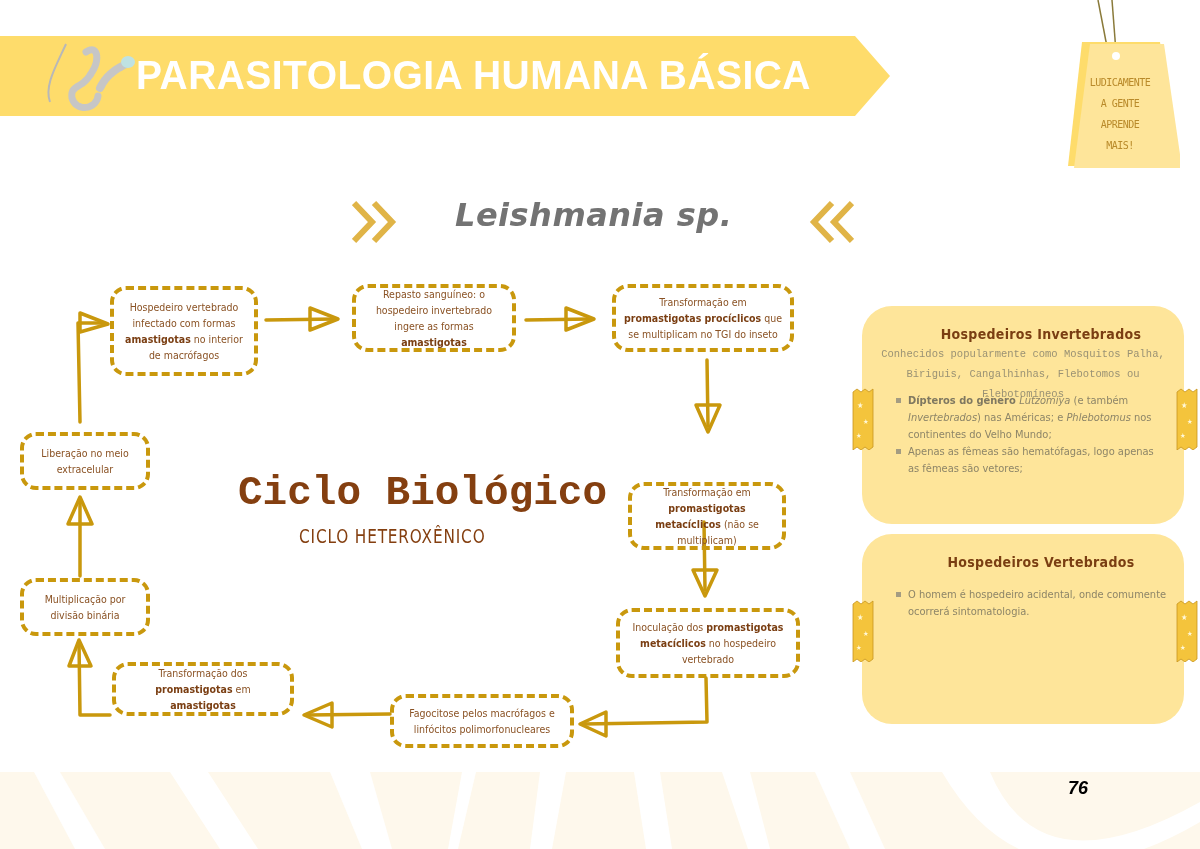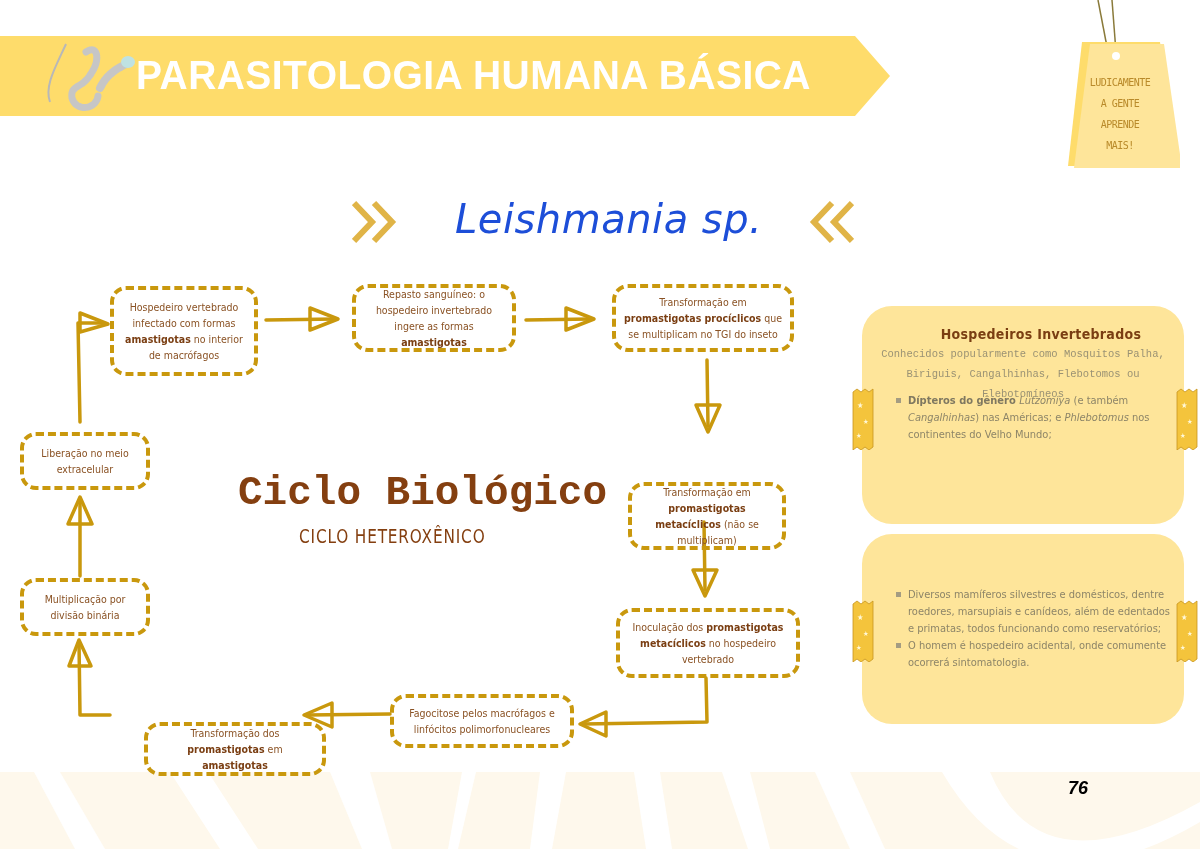--- a/index.html
+++ b/index.html
@@ -19,21 +19,21 @@
     
     .tag { position: absolute; left: 1060px; top: 0; width: 120px; height: 180px; }
     .tag svg { position: absolute; left: 0; top: 0; }
     .tag-text { position: absolute; left: 1070px; top: 72px; width: 100px; text-align: center; font-family: "DejaVu Sans Mono", monospace; font-size: 10px; line-height: 21px; color: #b98a2a; letter-spacing: -0.5px; }
     .tag-line { display: block; }
 
     
     .chevrons-left, .chevrons-right { position: absolute; top: 200px; width: 50px; height: 45px; }
     .chevrons-left { left: 352px; }
     .chevrons-right { left: 804px; }
-    .species-title { position: absolute; left: 455px; top: 196px; font-family: "DejaVu Sans", sans-serif; font-weight: normal; font-size: 40px; color: #1d4ed8; letter-spacing: 0.5px; font-style: italic; white-space: nowrap; }
+    .species-title { position: absolute; left: 455px; top: 196px; font-family: "DejaVu Sans", sans-serif; font-weight: bold; font-size: 32px; color: #737373; letter-spacing: 0.5px; font-style: italic; white-space: nowrap; }
 
     
     .cycle-title { position: absolute; left: 238px; top: 470px; font-family: Liberation Mono, monospace; font-weight: bold; font-size: 41px; color: #843f10; white-space: nowrap; }
     .cycle-subtitle { position: absolute; left: 299px; top: 524px; font-family: "DejaVu Sans Condensed", "DejaVu Sans", sans-serif; font-size: 20px; color: #843f10; letter-spacing: 1px; white-space: nowrap; transform: scaleX(0.85); transform-origin: left center; }
 
     
     .flow-box { position: absolute; border: 4px dashed #c9980d; border-radius: 16px; display: flex; align-items: center; justify-content: center; text-align: center; padding: 4px 8px; font-family: "DejaVu Sans Condensed", "DejaVu Sans", sans-serif; font-size: 10.5px; line-height: 16px; color: #8a5224; background: transparent; }
     .flow-box .txt { display: block; }
     .flow-box b { color: #7a3e12; font-weight: bold; }
 
@@ -157,41 +157,42 @@
 </div>
 <div class="flow-box" style="left:628px; top:446px; width:158px; height:68px;margin-top:36px;">
   <span class="txt"><span>Transformação em </span><b>promastigotas metacíclicos</b><span> (não se multiplicam)</span></span>
 </div>
 <div class="flow-box" style="left:616px; top:608px; width:184px; height:70px;">
   <span class="txt"><span>Inoculação dos </span><b>promastigotas metacíclicos</b><span> no hospedeiro vertebrado</span></span>
 </div>
 <div class="flow-box" style="left:390px; top:694px; width:184px; height:54px;">
   <span class="txt">Fagocitose pelos macrófagos e linfócitos polimorfonucleares</span>
 </div>
-<div class="flow-box" style="left:112px; top:722px; width:182px; height:54px;margin-left:32px;">
+<div class="flow-box" style="left:112px; top:662px; width:182px; height:54px;">
   <span class="txt"><span>Transformação dos </span><b>promastigotas</b><span> em </span><b>amastigotas</b></span>
 </div>
 <div class="flow-box" style="left:20px; top:578px; width:130px; height:58px;">
   <span class="txt">Multiplicação por divisão binária</span>
 </div>
 <div class="flow-box" style="left:20px; top:432px; width:130px; height:58px;">
   <span class="txt">Liberação no meio extracelular</span>
 </div>
 
 <div class="card" style="left:862px; top:306px; width:322px; height:218px;">
   <div class="card-title" style="top:20px;">Hospedeiros Invertebrados</div>
   <div class="card-sub" style="top:38px; left:10px; width:302px;">Conhecidos popularmente como Mosquitos Palha, Biriguis, Cangalhinhas, Flebotomos ou Flebotomíneos</div>
   <ul class="card-list" style="left:34px; top:86px; width:270px;">
-    <li><b><span>Dípteros do gênero </span></b><i>Lutzomiya</i><span> (e também </span><i>Cangalhinhas</i><span>) nas Américas; e </span><i>Phlebotomus</i><span> nos continentes do Velho Mundo;</span></li>
+    <li><b><span>Dípteros do gênero </span></b><i>Lutzomiya</i><span> (e também </span><i>Invertebrados</i><span>) nas Américas; e </span><i>Phlebotomus</i><span> nos continentes do Velho Mundo;</span></li>
+    <li>Apenas as fêmeas são hematófagas, logo apenas as fêmeas são vetores;</li>
   </ul>
 </div>
 
 <div class="card" style="left:862px; top:534px; width:322px; height:190px;">
+  <div class="card-title" style="top:20px;">Hospedeiros Vertebrados</div>
   <ul class="card-list" style="left:34px; top:52px; width:276px;">
-    <li>Diversos mamíferos silvestres e domésticos, dentre roedores, marsupiais e canídeos, além de edentados e primatas, todos funcionando como reservatórios;</li>
     <li>O homem é hospedeiro acidental, onde comumente ocorrerá sintomatologia.</li>
   </ul>
 </div>
 
 <svg class="tape" style="left:852px; top:388px;" viewBox="0 0 22 62">
   <path d="M1,4 L5,1 L9,4 L13,1 L17,4 L21,1 L21,59 L17,62 L13,59 L9,62 L5,59 L1,62 Z" fill="#f4c43c" stroke="#c89520" stroke-width="0.8"></path>
   <text x="5" y="20" font-size="8" fill="#fff8d8">★</text>
     <text x="11" y="36" font-size="7" fill="#fff8d8">★</text>
     <text x="4" y="50" font-size="7" fill="#fff8d8">★</text>
 </svg>

